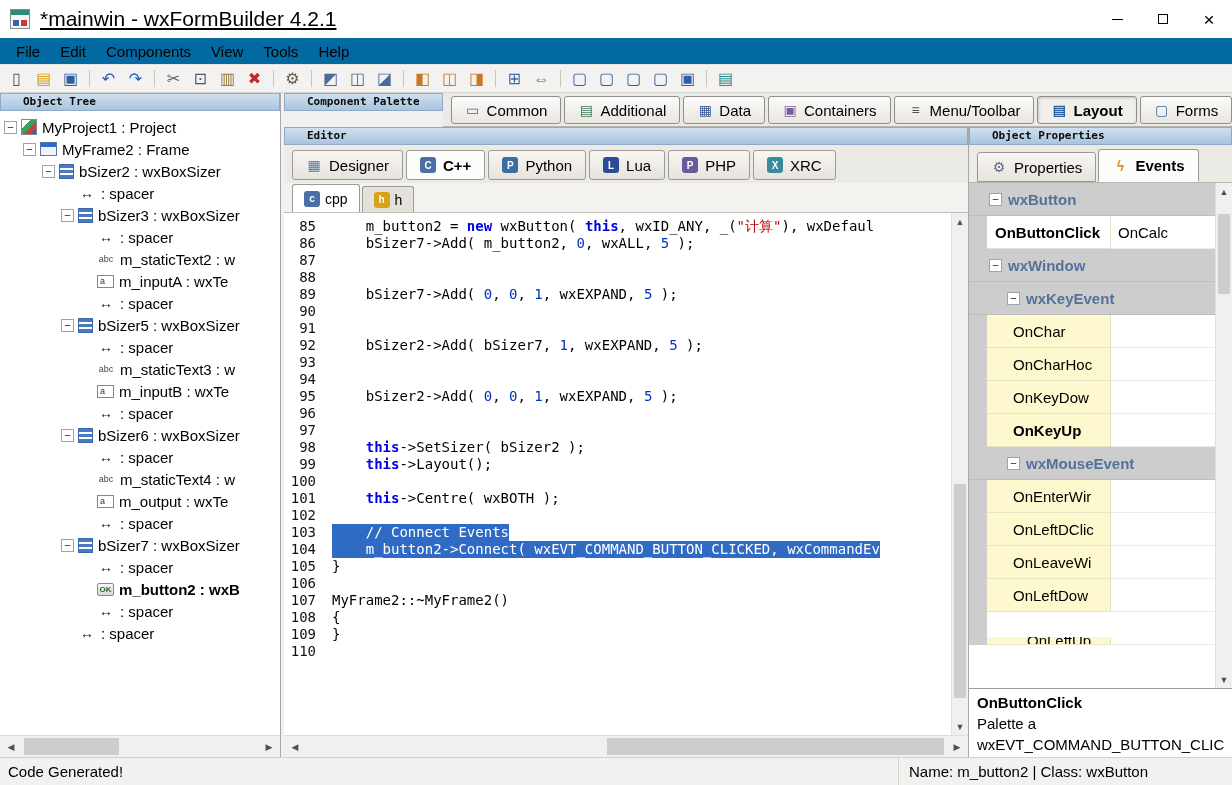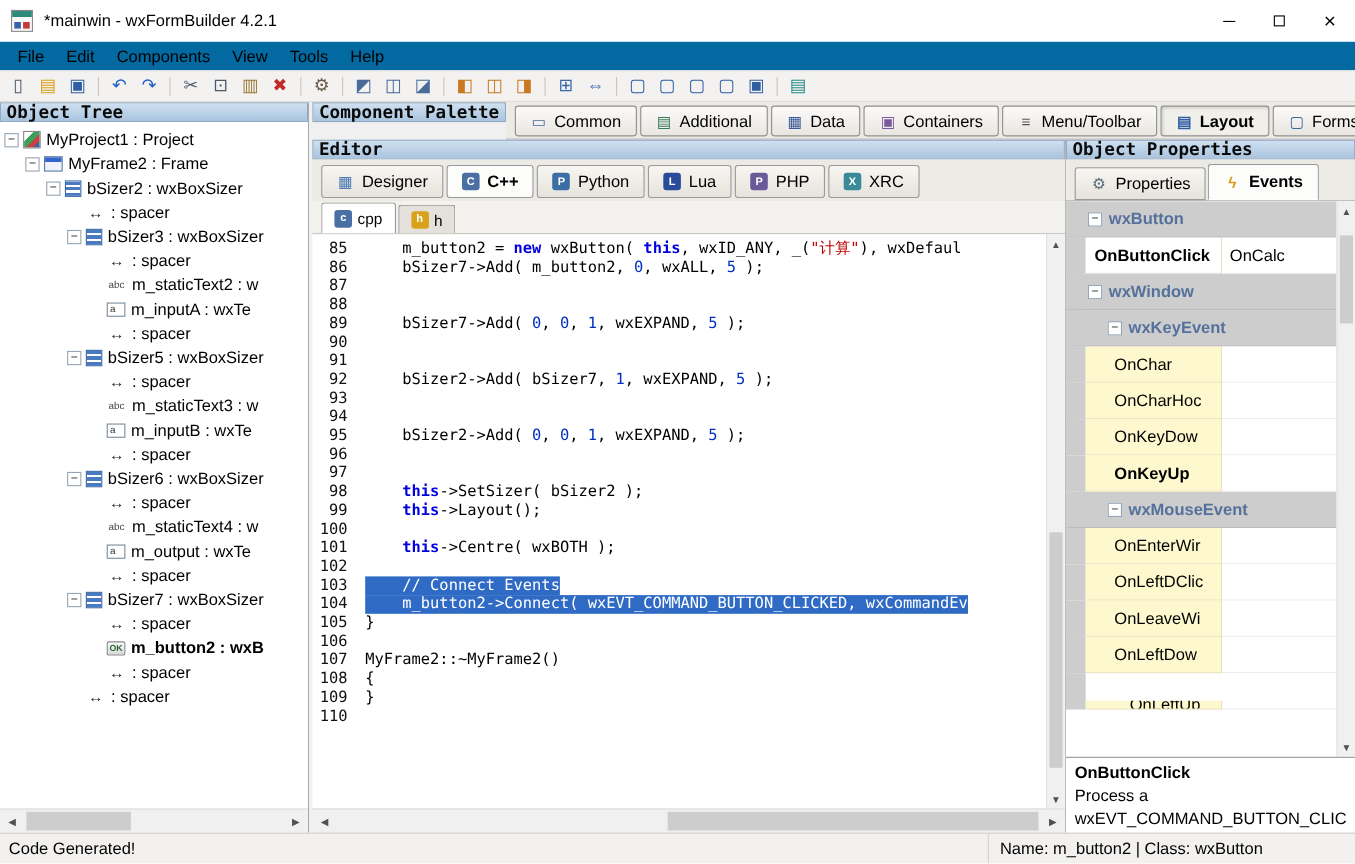--- a/index.html
+++ b/index.html
@@ -6,21 +6,21 @@
   html,body{width:1232px;height:785px;overflow:hidden;}
   body{font-family:"Liberation Sans",sans-serif;font-size:15px;color:#000;background:#fff;}
   #app{width:1232px;height:785px;display:flex;flex-direction:column;background:#fff;}
 
   
   #titlebar{height:38px;flex:none;display:flex;align-items:center;background:#fff;}
   .appicon{width:20px;height:20px;margin-left:10px;flex:none;border:1px solid #8a8a8a;
     background:linear-gradient(to bottom,#2e8b7a 5px,#f7f7f7 5px);position:relative;}
   .appicon::after{content:"";position:absolute;right:2px;bottom:2px;width:6px;height:6px;background:#c23a3a;}
   .appicon::before{content:"";position:absolute;left:2px;bottom:2px;width:6px;height:6px;background:#3a62a8;}
-  .title{margin-left:10px;font-size:15px;}
+  .title{margin-left:10px;font-size:21px;text-decoration:underline;}
   .wincontrols{margin-left:auto;display:flex;height:100%;}
   .wbtn{width:46px;height:100%;display:flex;align-items:center;justify-content:center;}
   .glyph-min{width:11px;height:1px;background:#000;display:block;}
   .glyph-max{width:10px;height:10px;border:1px solid #000;display:block;}
   .glyph-close{font-size:19px;line-height:1;font-weight:normal;}
 
   
   #menubar{height:26px;flex:none;display:flex;align-items:center;background:#0369a1;padding-left:6px;}
   .menu-item{padding:3px 10px;}
 
@@ -28,22 +28,22 @@
   #toolbar{height:29px;flex:none;display:flex;align-items:center;background:#f3f2f0;
     border-top:1px solid #e6e4e0;border-bottom:1px solid #d9d6d0;padding-left:4px;gap:2px;}
   .tb-btn{width:25px;height:25px;display:flex;align-items:center;justify-content:center;}
   .tb-glyph{font-size:16px;line-height:1;}
   .tb-sep{width:9px;height:25px;position:relative;}
   .tb-sep::after{content:"";position:absolute;left:4px;top:4px;bottom:4px;width:1px;background:#c8c5bf;}
 
   
   #main{flex:1;display:flex;min-height:0;background:#f0f0f0;}
   .caption{height:18px;flex:none;background:linear-gradient(#cfe0f0,#a9c4de);border:1px solid #8fa9c6;
-    font-family:"DejaVu Sans Mono",monospace;font-size:16px;font-weight:bold;line-height:15px;
-    padding:0 5px;color:#0a0a0a;}
+    font-family:"DejaVu Sans Mono",monospace;font-size:11px;font-weight:bold;line-height:15px;
+    padding:0 22px;color:#0a0a0a;}
 
   
   #objtree{width:281px;flex:none;display:flex;flex-direction:column;background:#fff;border-right:1px solid #a8a8a8;}
   #tree{flex:1;overflow:hidden;background:#fff;padding-top:5px;}
   .tree-row{height:22px;display:flex;align-items:center;white-space:nowrap;overflow:hidden;}
   .exp{width:13px;height:13px;flex:none;border:1px solid #97a5b5;background:#fff;color:#222;
     font-size:11px;line-height:11px;display:flex;align-items:center;justify-content:center;margin-right:4px;}
   .exp-ph{width:17px;flex:none;}
   .ti{width:18px;height:16px;flex:none;margin-right:5px;display:flex;align-items:center;justify-content:center;font-size:12px;color:#333;}
   .ti-project{background:linear-gradient(135deg,#ffffff 30%,#3aa05a 30% 55%,#c84040 55% 80%,#3a62a8 80%);border:1px solid #888;width:16px;height:16px;}
@@ -657,21 +657,21 @@
             <div class="vscroll">
               <span class="vs-arrow">▲</span>
               <span class="vs-track">
                   <span class="vs-thumb" style="top:14px;height:80px;"></span>
                 </span>
               <span class="vs-arrow">▼</span>
             </div>
           </div>
           <div id="prop-desc">
             <div class="desc-title">OnButtonClick</div>
-            <div class="desc-body">Process a wxEVT_COMMAND_BUTTON_CLIC</div>
+            <div class="desc-body">Palette a wxEVT_COMMAND_BUTTON_CLIC</div>
           </div>
         </section>
 
       </div>
     </section>
   </div>
 
   <footer id="statusbar">
     <div class="sb-field sb-left">Code Generated!</div>
     <div class="sb-field sb-mid">F:\mainwin.fbp</div>

